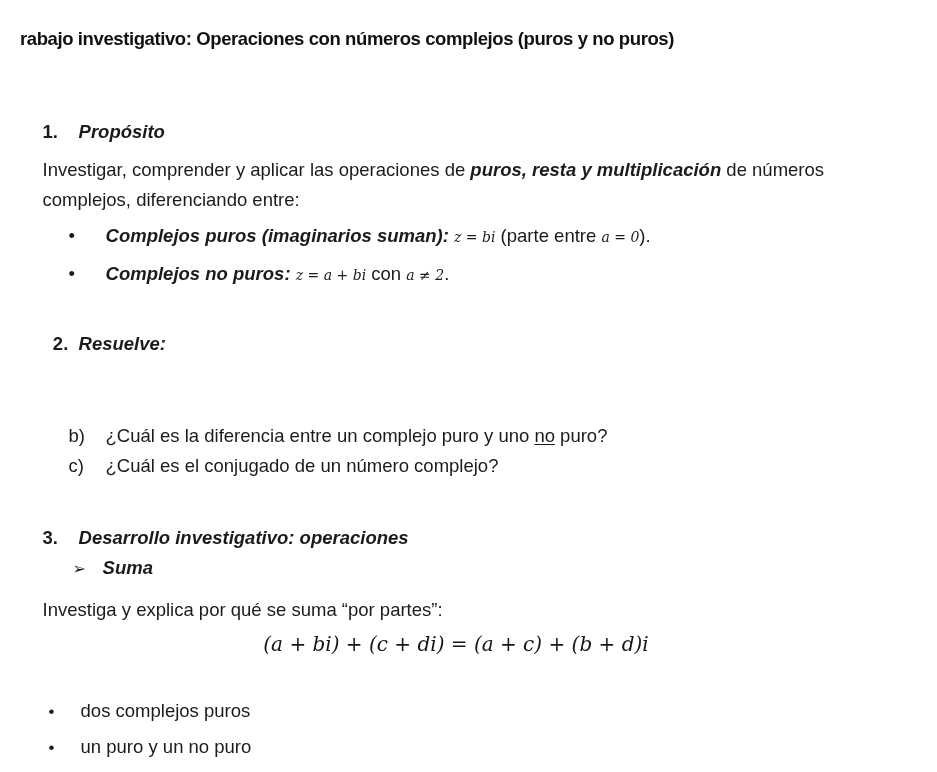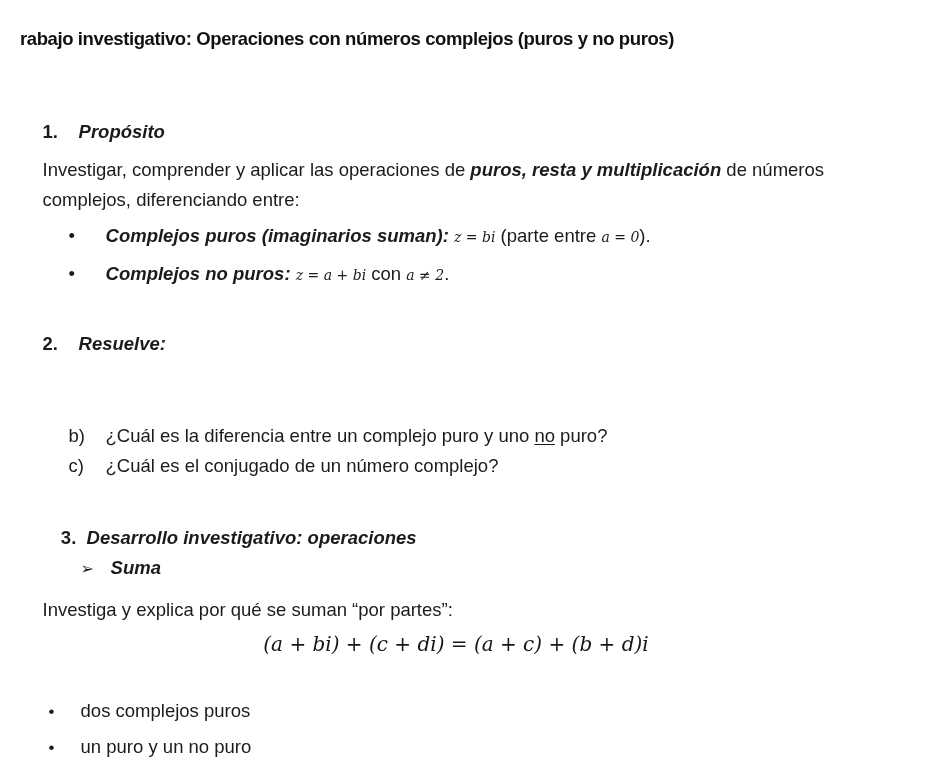--- a/index.html
+++ b/index.html
@@ -64,44 +64,44 @@
   </div>
 
   <div class="line" style="top:203px; left:48px;">
     <span class="marker">•</span><span class="bold">Complejos puros (imaginarios suman): </span><span class="math">z = bi</span><span> (parte entre </span><span class="math">a = 0</span><span>).</span>
   </div>
 
   <div class="line" style="top:241px; left:48px;">
     <span class="marker">•</span><span class="bold">Complejos no puros: </span><span class="math">z = a + bi</span><span> con </span><span class="math">a ≠ 2</span><span>.</span>
   </div>
 
-  <div class="line" style="top:311px; left:22px;">
+  <div class="line" style="top:311px; left:22px;text-align:center;">
     <span class="num">2.</span><span class="bold">Resuelve:</span>
   </div>
 
 
 
   <div class="line" style="top:403px; left:48px;">
     <span class="marker">b)</span><span>¿Cuál es la diferencia entre un complejo puro y uno </span><span class="u">no</span><span> puro?</span>
   </div>
 
   <div class="line" style="top:433px; left:48px;">
     <span class="marker">c)</span><span>¿Cuál es el conjugado de un número complejo?</span><span class="u"></span><span></span>
   </div>
 
-  <div class="line" style="top:505px; left:30px;text-align:center;">
+  <div class="line" style="top:505px; left:22px;">
     <span class="num">3.</span><span class="bold">Desarrollo investigativo: operaciones</span>
   </div>
 
-  <div class="line" style="top:535px; left:60px;">
+  <div class="line" style="top:535px; left:52px;">
     <span class="arrow">➢</span><span class="bold">Suma</span>
   </div>
 
   <div class="line" style="top:577px; left:22px;">
-    <span>Investiga y explica por qué se suman “por partes”:</span>
+    <span>Investiga y explica por qué se suma “por partes”:</span>
   </div>
 
   <div class="formula-line" style="top:602px;">(a + bi) + (c + di) = (a + c) + (b + d)i</div>
 
 
   <div class="line" style="top:678px; left:28px;">
     <span class="marker-sm">•</span><span>dos complejos puros</span>
   </div>
 
   <div class="line" style="top:714px; left:28px;">

